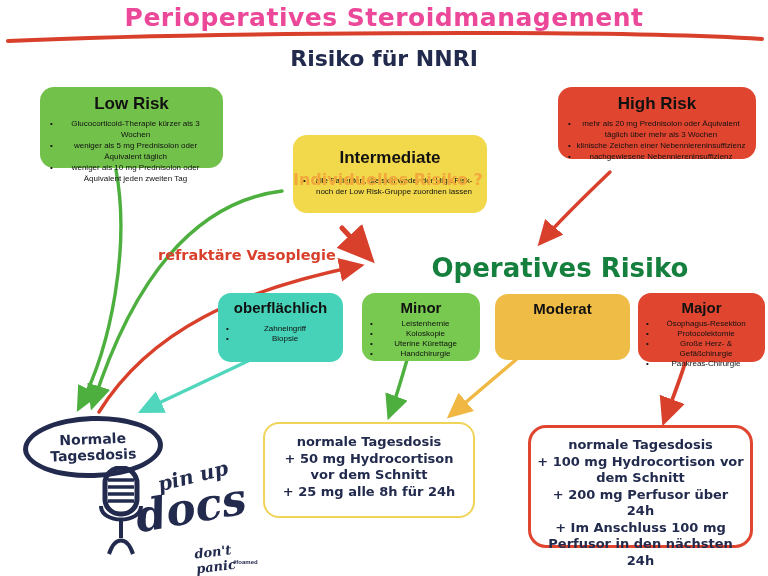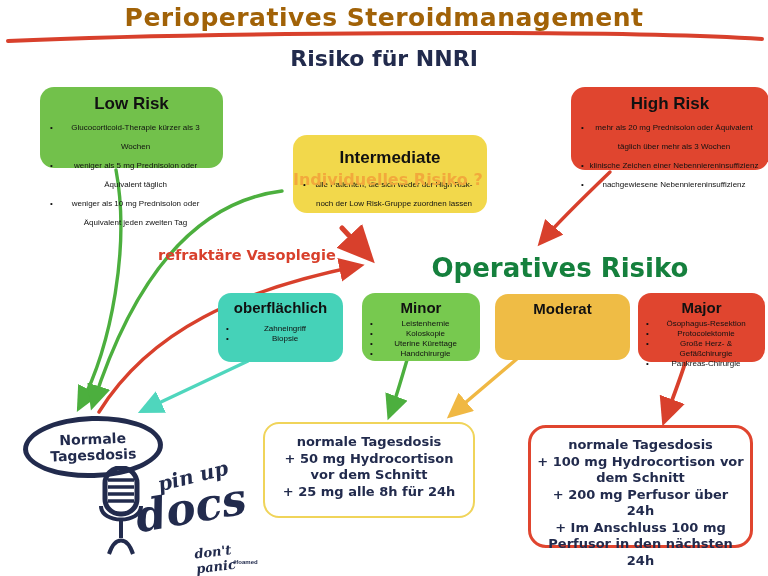--- a/index.html
+++ b/index.html
@@ -2,34 +2,34 @@
 <html><head>
 <meta charset="utf-8">
 <style>
   html,body{margin:0;padding:0;background:#fff;}
   .stage{position:relative;width:768px;height:576px;background:#fff;overflow:hidden;
          font-family:"Liberation Sans",sans-serif;}
   .arrows{position:absolute;left:0;top:0;width:768px;height:576px;pointer-events:none;}
 
   .page-title{position:absolute;left:0;top:3px;width:768px;text-align:center;
     font-family:"DejaVu Sans",sans-serif;font-weight:bold;font-size:25px;
-    color:#a16207;letter-spacing:.5px;}
+    color:#ec4899;letter-spacing:.5px;}
   .subtitle{position:absolute;left:0;top:46px;width:768px;text-align:center;
     font-family:"DejaVu Sans",sans-serif;font-weight:bold;font-size:22px;color:#222b4d;}
 
   .rbox{position:absolute;border-radius:14px;color:#111;box-sizing:border-box;padding:5px 6px;}
   .rbox .btitle{text-align:center;font-weight:bold;font-size:17px;margin:2px 0 4px;}
   .rbox ul{margin:0;padding:0;list-style:none;}
-  .rbox li{position:relative;text-align:center;font-size:8px;line-height:19px;padding:0 4px 0 12px;}
+  .rbox li{position:relative;text-align:center;font-size:8px;line-height:11px;padding:0 4px 0 12px;}
   .rbox li::before{content:"\2022";position:absolute;left:4px;top:0;}
 
   .box-low{left:40px;top:87px;width:183px;height:81px;}
   .box-int{left:293px;top:87px;width:194px;height:78px;margin-top:48px;}
   .box-int .btitle{margin-top:8px;margin-bottom:7px;}
-  .box-high{left:571px;top:87px;width:198px;height:83px;}
+  .box-high{left:558px;top:87px;width:198px;height:72px;}
 
   .obox{position:absolute;border-radius:13px;color:#111;box-sizing:border-box;padding:4px 4px;}
   .obox .btitle{text-align:center;font-weight:bold;font-size:15px;margin:2px 0 3px;}
   .obox ul{margin:0;padding:0;list-style:none;}
   .obox li{position:relative;text-align:center;font-size:8px;line-height:10px;padding:0 2px 0 11px;}
   .obox li::before{content:"\2022";position:absolute;left:4px;top:0;}
   .box-superf{left:218px;top:293px;width:125px;height:69px;}
   .box-superf .btitle{margin-bottom:8px;}
   .box-minor{left:362px;top:293px;width:118px;height:68px;}
   .box-moderat{left:495px;top:294px;width:135px;height:66px;}

